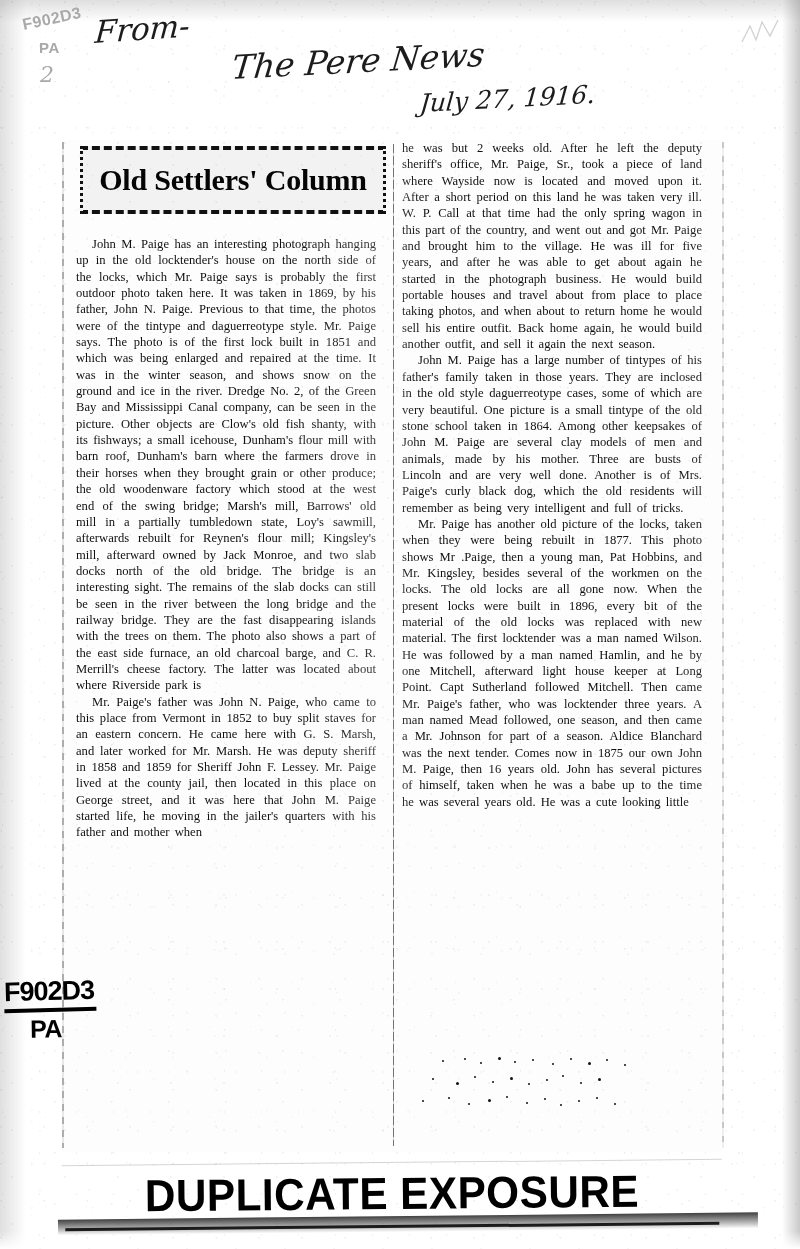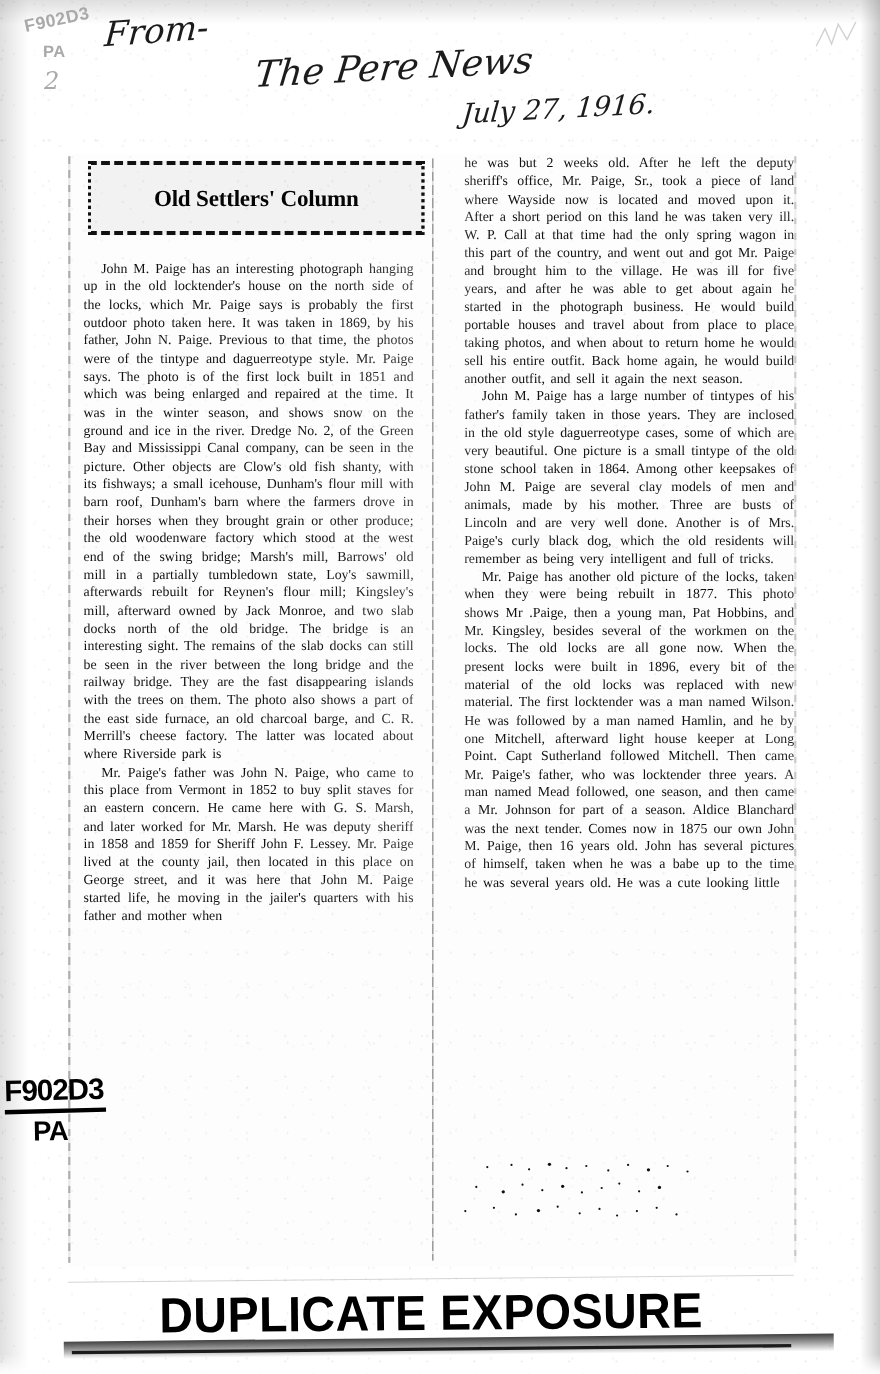--- a/index.html
+++ b/index.html
@@ -65,21 +65,21 @@
   
   #masthead{
     position:absolute;left:18px;top:6px;width:300px;height:60px;
     border-top:4px dashed #111;border-bottom:4px dashed #111;
     border-left:3px dotted #111;border-right:3px dotted #111;
     background:#f2f2f2;
     display:flex;align-items:center;justify-content:center;
   }
   #masthead-title{
     font-family:"Liberation Serif", serif;
-    font-weight:700;font-size:21px;color:#050505;
+    font-weight:700;font-size:30px;color:#050505;
     letter-spacing:-0.2px;white-space:nowrap;
   }
 
   
   .col{
     position:absolute;top:86px;width:300px;
     font-size:12.6px;line-height:16.35px;
     color:#101010;text-align:justify;
     font-family:"Liberation Serif", serif;
   }
@@ -87,21 +87,21 @@
   #col-right{left:340px;top:0px;height:1008px;}
   .col p{margin:0;text-indent:16px;}
   .col p.cont{text-indent:0;}
   .col p + p{margin-top:0;}
   .w{word-spacing:2.0px;}
 
   
   #col-left{ -webkit-mask-image:linear-gradient(to right, rgba(0,0,0,1) 0%, rgba(0,0,0,1) 72%, rgba(0,0,0,.82) 100%);
              mask-image:linear-gradient(to right, rgba(0,0,0,1) 0%, rgba(0,0,0,1) 72%, rgba(0,0,0,.82) 100%);}
   #col-right{ -webkit-mask-image:linear-gradient(to right, rgba(0,0,0,.86) 0%, rgba(0,0,0,1) 6%, rgba(0,0,0,1) 88%, rgba(0,0,0,.9) 100%);
-              mask-image:linear-gradient(to right, rgba(0,0,0,.86) 0%, rgba(0,0,0,1) 6%, rgba(0,0,0,1) 88%, rgba(0,0,0,.9) 100%);margin-left:20px;}
+              mask-image:linear-gradient(to right, rgba(0,0,0,.86) 0%, rgba(0,0,0,1) 6%, rgba(0,0,0,1) 88%, rgba(0,0,0,.9) 100%);}
 
   
   #col-rule{
     position:absolute;left:331px;top:4px;width:1px;height:1002px;
     background:repeating-linear-gradient(to bottom,#444 0 9px, #bdbdbd 9px 12px);
     opacity:.75;
   }
   
   #edge-left{position:absolute;left:0px;top:2px;width:2px;height:1006px;
     background:repeating-linear-gradient(to bottom,#8a8a8a 0 7px,#dedede 7px 13px);opacity:.7;}

